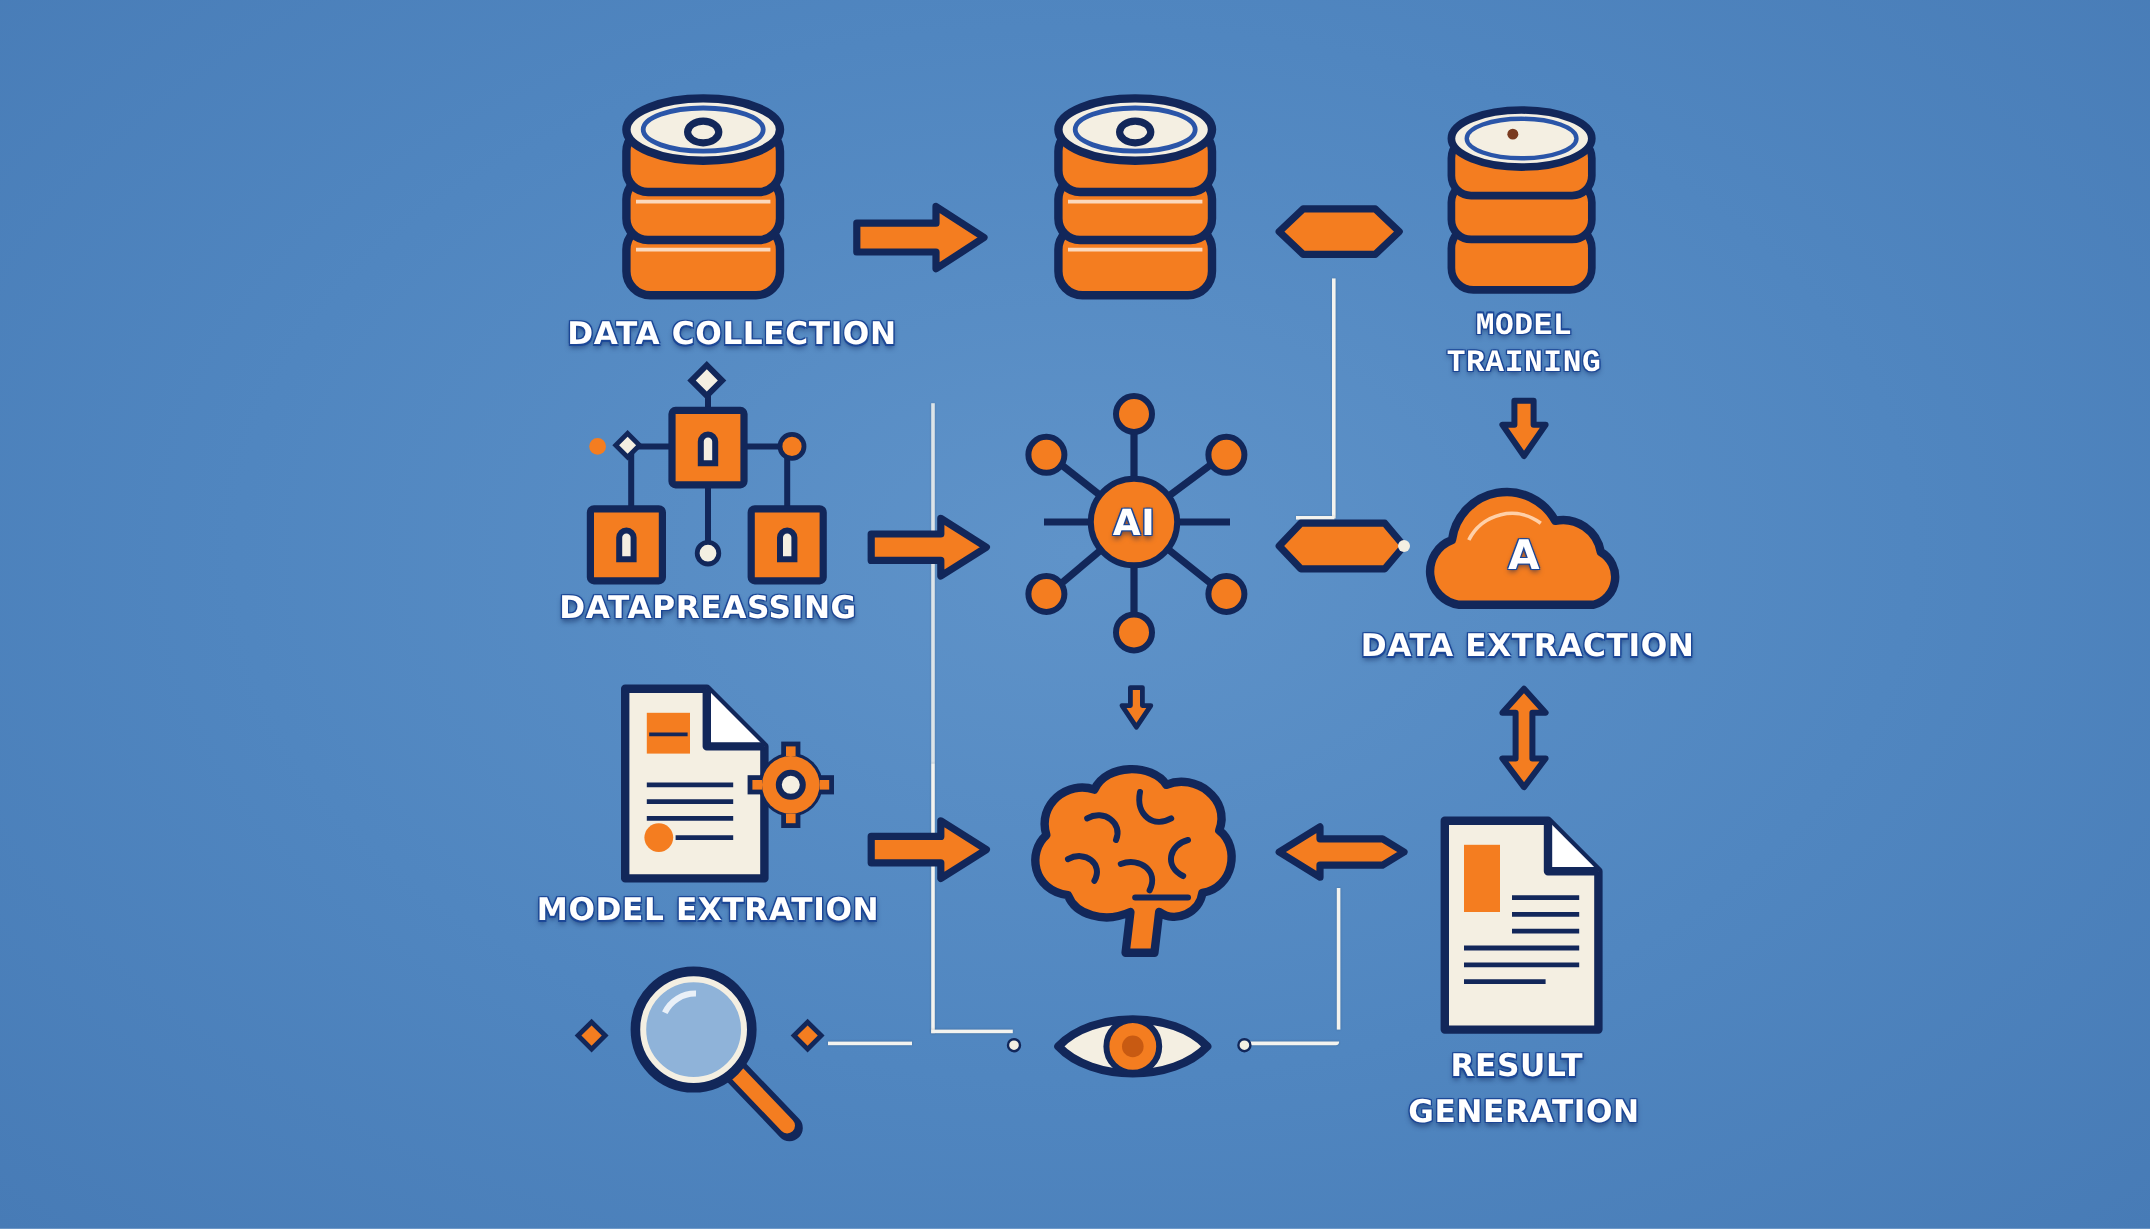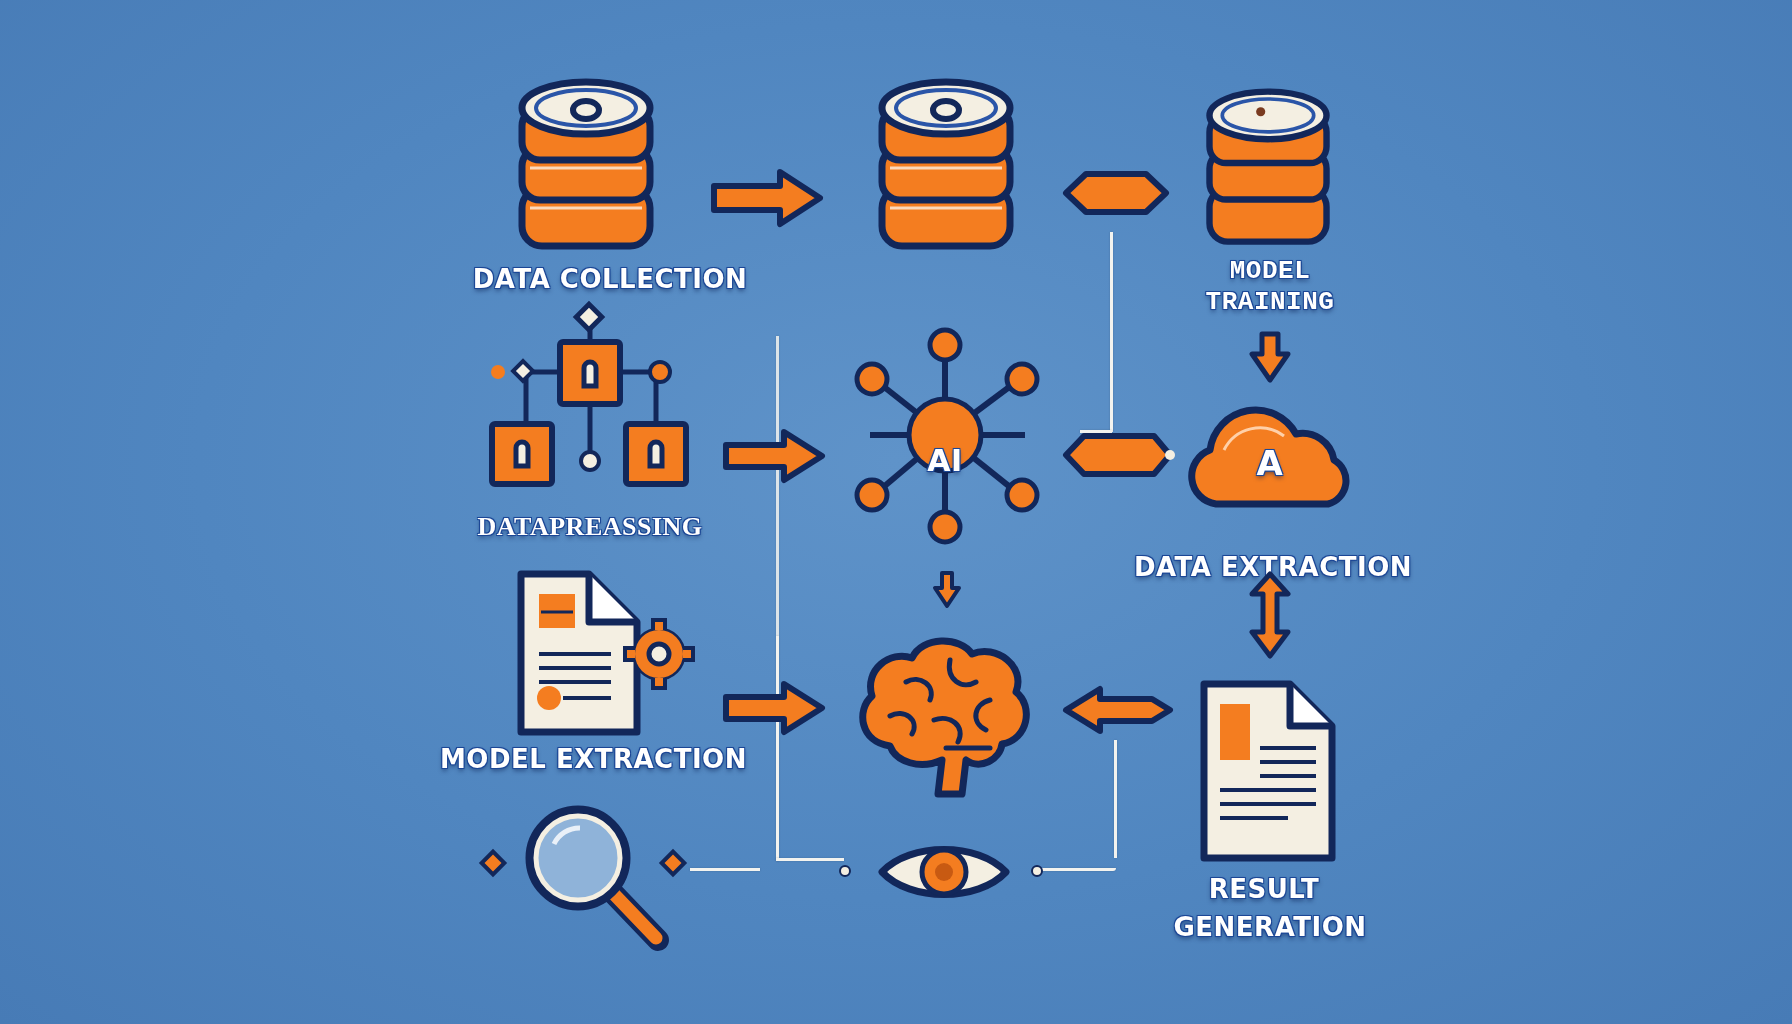--- a/index.html
+++ b/index.html
@@ -114,21 +114,21 @@
         <rect x="12" y="124" width="60" height="60" rx="3" fill="#f47d20"></rect>
         <rect x="146" y="124" width="60" height="60" rx="3" fill="#f47d20"></rect>
       </g>
       <g fill="#f4efe2" stroke="#12275a" stroke-width="5">
         <path d="M104 86 V68 A6 6 0 0 1 116 68 V86 Z"></path>
         <path d="M36 166 V148 A6 6 0 0 1 48 148 V166 Z"></path>
         <path d="M170 166 V148 A6 6 0 0 1 182 148 V166 Z"></path>
       </g>
     </svg>
   </div>
-  <div class="label" style="left:450px;top:512px;width:280px;font-family:Liberation Serif, serif;">DATAPREASSING</div>
+  <div class="label" style="left:450px;top:492px;width:280px;">DATAPREASSING</div>
 
   <div class="icon" style="left:720px;top:428px;">
     <svg width="108" height="56" viewBox="0 0 108 56">
         <path d="M6 17 H64 V4 L102 28 L64 52 V39 H6 Z" fill="#f47d20" stroke="#12275a" stroke-width="6" stroke-linejoin="round"></path>
       </svg>
   </div>
 
   <div class="icon" style="left:850px;top:325px;">
     <svg width="190" height="220" viewBox="0 0 190 220">
       <g stroke="#12275a" stroke-width="6">
@@ -145,37 +145,37 @@
         <circle cx="95" cy="20" r="15"></circle>
         <circle cx="22" cy="54" r="15"></circle>
         <circle cx="172" cy="54" r="15"></circle>
         <circle cx="22" cy="170" r="15"></circle>
         <circle cx="172" cy="170" r="15"></circle>
         <circle cx="95" cy="202" r="15"></circle>
         <circle cx="95" cy="110" r="36"></circle>
       </g>
     </svg>
   </div>
-  <div class="label" style="left:905px;top:420px;width:80px;font-size:30px;line-height:34px;margin-top:24px;">AI</div>
+  <div class="label" style="left:905px;top:420px;width:80px;font-size:30px;line-height:34px;">AI</div>
 
   <div class="icon" style="left:1062px;top:432px;">
     <svg width="112" height="46" viewBox="0 0 112 46">
         <path d="M4 23 L22 4 H92 L108 23 L92 42 H22 Z" fill="#f47d20" stroke="#12275a" stroke-width="6" stroke-linejoin="round"></path>
         <circle cx="108" cy="23" r="5" fill="#f4efe2"></circle>
       </svg>
   </div>
 
   <div class="icon" style="left:1184px;top:400px;">
     <svg width="174" height="112" viewBox="0 0 174 112">
       <path d="M32 104 A28 28 0 0 1 26 50 A46 46 0 0 1 112 34 A32 32 0 0 1 150 60 A24 24 0 0 1 144 104 Z" fill="#f47d20" stroke="#12275a" stroke-width="7" stroke-linejoin="round"></path>
       <path d="M40 50 A40 40 0 0 1 100 36" fill="none" stroke="#ffd0a8" stroke-width="3"></path>
     </svg>
   </div>
   <div class="label" style="left:1240px;top:444px;width:60px;font-size:34px;line-height:38px;">A</div>
-  <div class="label" style="left:1118px;top:524px;width:310px;margin-top:28px;">DATA EXTRACTION</div>
+  <div class="label" style="left:1118px;top:524px;width:310px;">DATA EXTRACTION</div>
 
   <div class="icon" style="left:1246px;top:570px;">
     <svg width="48" height="90" viewBox="0 0 48 90">
         <path d="M24 4 L42 24 H31 V62 H42 L24 86 L6 62 H17 V24 H6 Z" fill="#f47d20" stroke="#12275a" stroke-width="5" stroke-linejoin="round"></path>
       </svg>
   </div>
 
   <div class="icon" style="left:515px;top:568px;">
     <svg width="180" height="170" viewBox="0 0 180 170">
       <path d="M6 6 H74 L122 54 V164 H6 Z" fill="#f4efe2" stroke="#12275a" stroke-width="7" stroke-linejoin="round"></path>
@@ -195,21 +195,21 @@
           <rect x="-6" y="-34" width="12" height="12"></rect>
           <rect x="-6" y="22" width="12" height="12"></rect>
           <rect x="-34" y="-6" width="12" height="12"></rect>
           <rect x="22" y="-6" width="12" height="12"></rect>
         </g>
         <circle r="24" fill="#f47d20"></circle>
         <circle r="10" fill="#f4efe2" stroke="#12275a" stroke-width="5"></circle>
       </g>
     </svg>
   </div>
-  <div class="label" style="left:440px;top:744px;width:300px;">MODEL EXTRACTION</div>
+  <div class="label" style="left:440px;top:744px;width:300px;">MODEL EXTRATION</div>
 
   <div class="icon" style="left:720px;top:680px;">
     <svg width="108" height="56" viewBox="0 0 108 56">
         <path d="M6 17 H64 V4 L102 28 L64 52 V39 H6 Z" fill="#f47d20" stroke="#12275a" stroke-width="6" stroke-linejoin="round"></path>
       </svg>
   </div>
 
   <div class="icon" style="left:932px;top:570px;">
     <svg width="30" height="40" viewBox="0 0 30 40">
         <path d="M10 3 H20 V18 H27 L15 36 L3 18 H10 Z" fill="#f47d20" stroke="#12275a" stroke-width="4" stroke-linejoin="round"></path>

